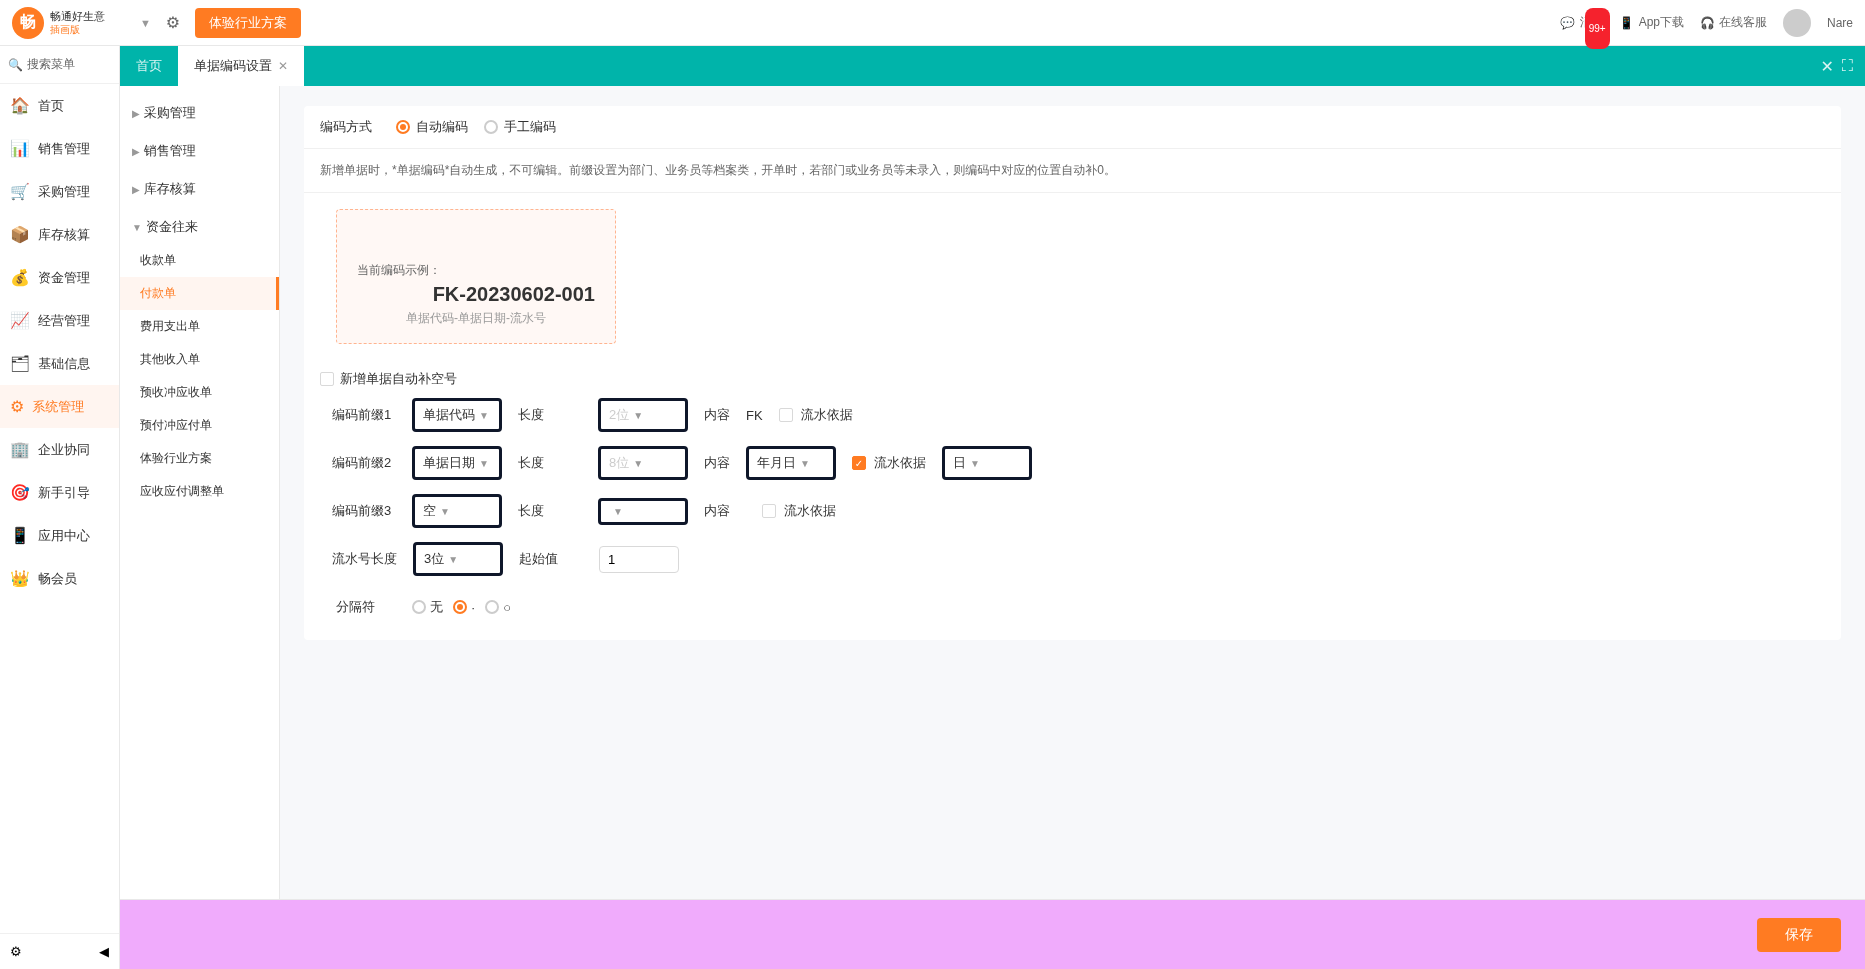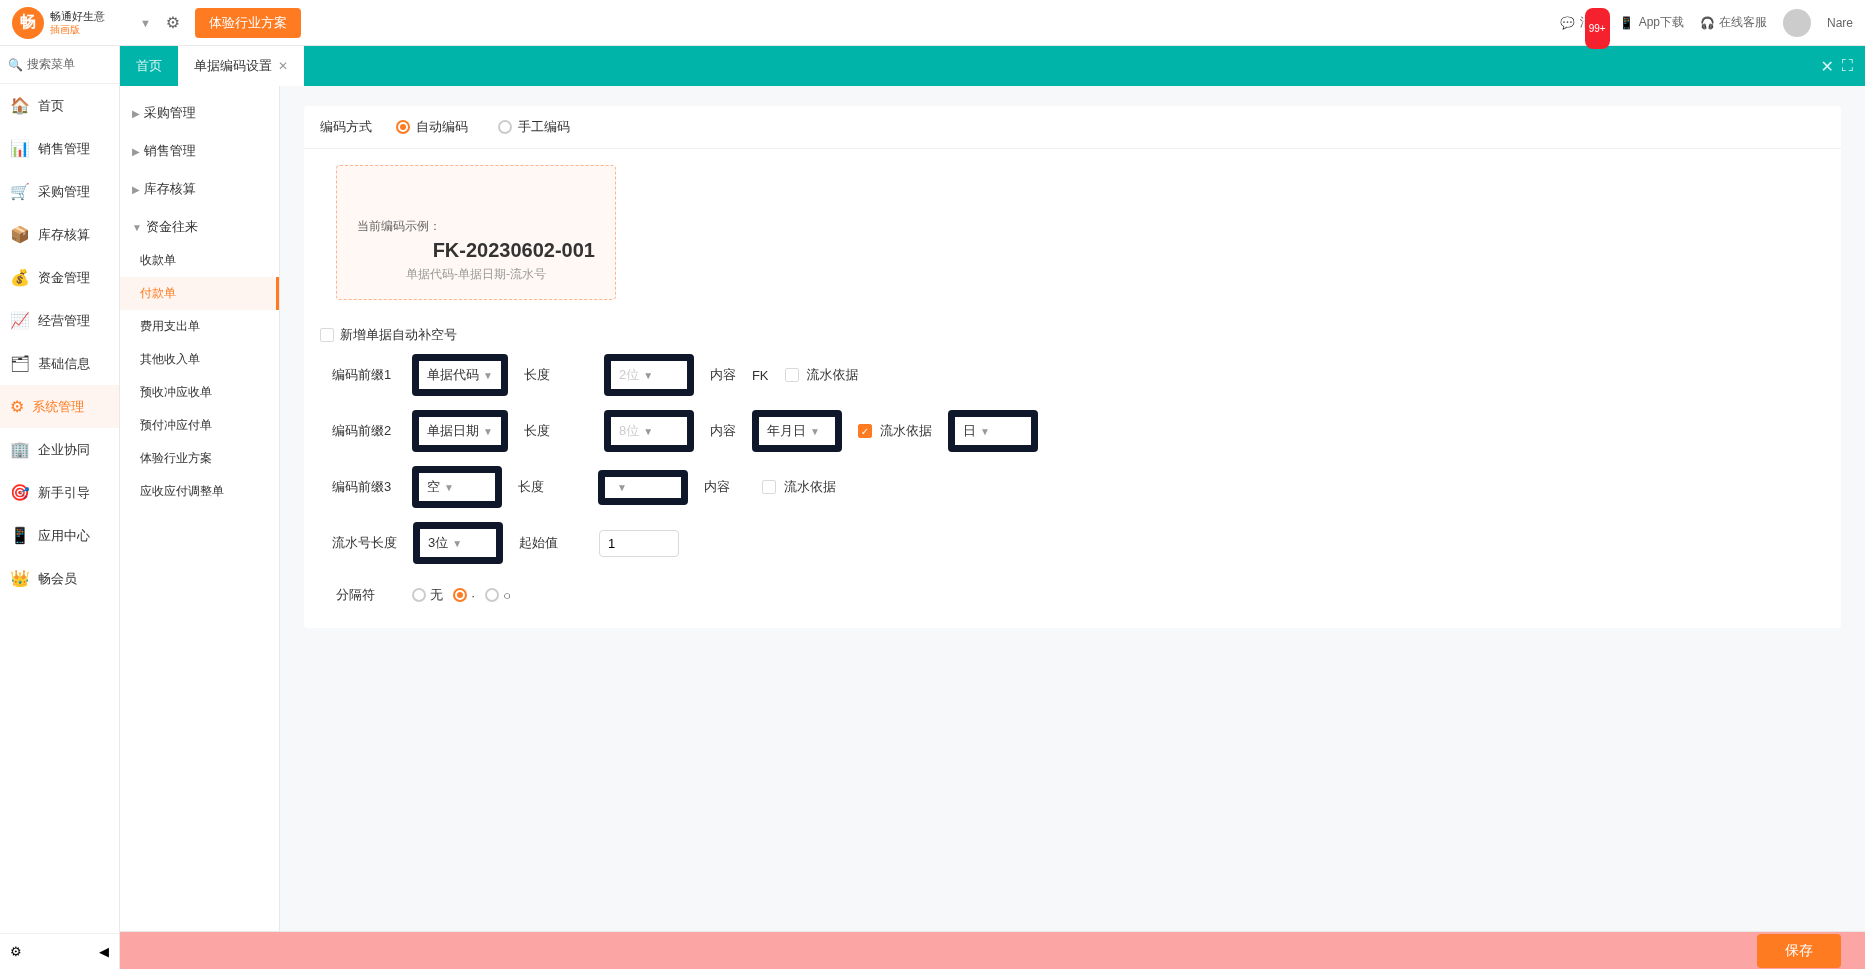--- a/index.html
+++ b/index.html
@@ -254,21 +254,21 @@
       margin-bottom: 16px;
     }
     .encode-method-bar {
       display: flex;
       align-items: center;
       gap: 24px;
       padding: 12px 16px;
       border-bottom: 1px solid #f0f0f0;
     }
     .encode-method-label { color: #333; font-size: 13px; }
-    .radio-group { display: flex; align-items: flex-end; gap: 30px; }
+    .radio-group { display: flex; align-items: flex-end; gap: 16px; }
     .radio-item { display: flex; align-items: center; gap: 6px; cursor: pointer; font-size: 13px; color: #333; }
     .radio-dot {
       width: 14px; height: 14px;
       border: 2px solid #ccc;
       border-radius: 50%;
       display: flex; align-items: center; justify-content: center;
     }
     .radio-dot.checked { border-color: #ff7b22; }
     .radio-dot.checked::after {
       content: '';
@@ -337,21 +337,21 @@
       margin-left: 12px;
     }
     .form-label {
       font-size: 13px;
       color: #333;
       min-width: 64px;
     }
     .form-select {
       display: flex;
       align-items: center;
-      border: 7px solid #0f172a;
+      border: 3px solid #0f172a;
       border-radius: 4px;
       padding: 5px 8px;
       background: #fff;
       cursor: pointer;
       gap: 4px;
       font-size: 13px;
       color: #333;
       min-width: 90px;
     }
     .form-select .chevron { color: #999; font-size: 10px; }
@@ -384,22 +384,22 @@
       gap: 12px;
       padding: 8px 16px;
       font-size: 13px;
       color: #333;
     }
     .sep-radio-group { display: flex; align-items: center; gap: 10px; }
     .sep-radio-item { display: flex; align-items: center; gap: 4px; cursor: pointer; font-size: 13px; }
 
     
     .bottom-bar {
-      height: 38px;
-      background: #fca5a5;
+      height: 70px;
+      background: #f0abfc;
       border-top: 1px solid #e8e8e8;
       display: flex;
       align-items: center;
       justify-content: flex-end;
       padding: 0 24px;
       flex-shrink: 0;
     }
     .btn-save {
       background: #ff7b22;
       color: #fff;
@@ -576,20 +576,21 @@
                   </div>
                 <span>自动编码</span>
               </label>
               <label class="radio-item">
                 <div class="radio-dot"></div>
                 <span>手工编码</span>
               </label>
             </div>
           </div>
 
+          <div class="info-text">新增单据时，*单据编码*自动生成，不可编辑。前缀设置为部门、业务员等档案类，开单时，若部门或业务员等未录入，则编码中对应的位置自动补0。</div>
 
           <div style="padding:0 16px 0;">
             <div class="code-preview-box">
               <div style="font-size:12px;color:#666;margin-bottom:4px;margin-top:36px;">当前编码示例：</div>
               <div class="code-preview-main">FK-20230602-001</div>
               <div class="code-preview-sub">单据代码-单据日期-流水号</div>
             </div>
           </div>
 
           <div class="checkbox-row">

